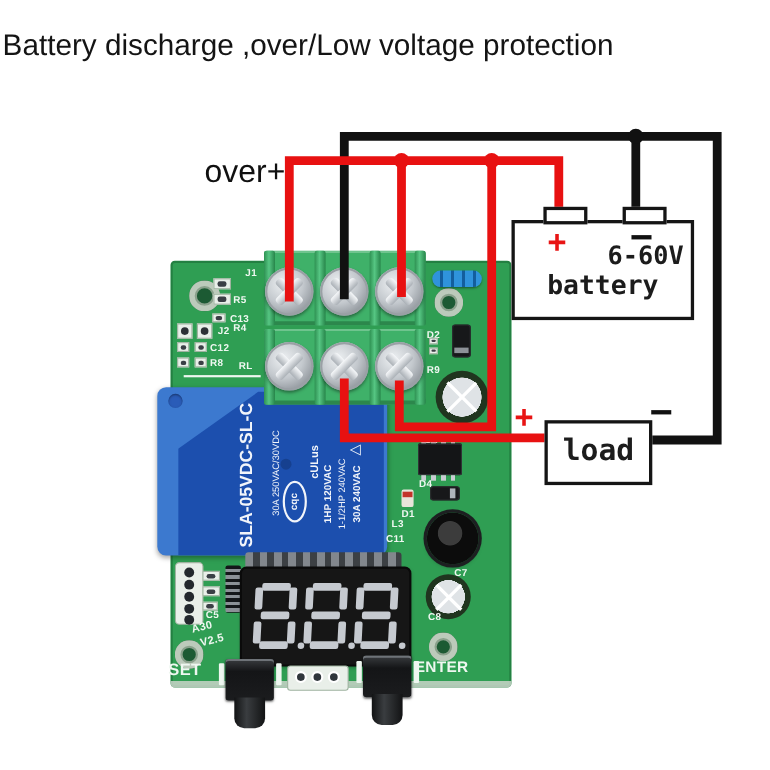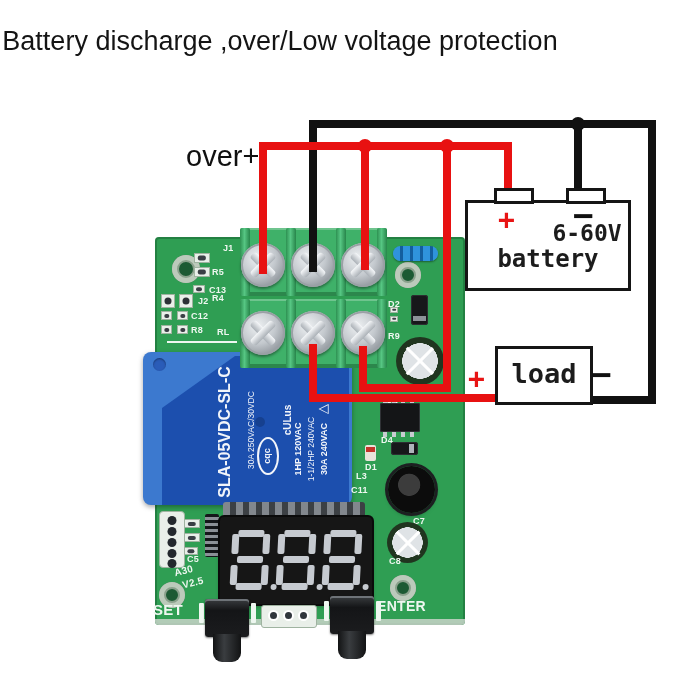--- a/index.html
+++ b/index.html
@@ -14,21 +14,21 @@
   .battery{left:465px;top:200px;width:160px;height:85px;}
   .tab{position:absolute;background:#fff;border:3px solid #151515;width:34px;height:10px;top:-15px;}
   .tabP{left:26px;} .tabM{left:98px;}
   .sign{position:absolute;font-weight:bold;font-family:"DejaVu Sans Mono",monospace;}
   .bplus{left:30px;top:0px;font-size:28px;color:#e81414;}
   .bminus{left:105px;top:-8px;font-size:34px;color:#111;}
   .bvolt{left:0;top:17px;width:100%;text-align:center;font-size:23px;color:#1c1c1c;
          font-family:"DejaVu Sans Mono",monospace;font-weight:700;margin-left:39px;}
   .bname{left:0;top:42px;width:100%;text-align:center;font-size:24px;color:#1c1c1c;
          font-family:"DejaVu Sans Mono",monospace;font-weight:600;}
-  .load{left:495px;top:346px;width:92px;height:53px;}
+  .load{left:495px;top:382px;width:92px;height:53px;}
   .lname{left:0;top:0;width:100%;text-align:center;line-height:50px;font-size:27px;color:#1c1c1c;
          font-family:"DejaVu Sans Mono",monospace;font-weight:600;}
   .lplus{left:468px;top:362px;font-size:28px;color:#e81414;z-index:11;}
   .lminus{left:591px;top:354px;font-size:34px;color:#111;z-index:11;}
   
   .board{left:155px;top:237px;width:310px;height:388px;background:#2f9e53;border-radius:4px;
          box-shadow:inset 0 0 0 2px rgba(0,40,15,.25);z-index:2;}
   .board > *{position:absolute;}
   .bedge{left:0;top:382px;width:310px;height:6px;background:#c9d3c9;opacity:.85;border-radius:0 0 4px 4px;}
   .tblock{background:#3fb169;border-radius:3px;box-shadow:inset 0 -4px 0 rgba(0,40,10,.3),inset 0 2px 0 rgba(255,255,255,.25);}

